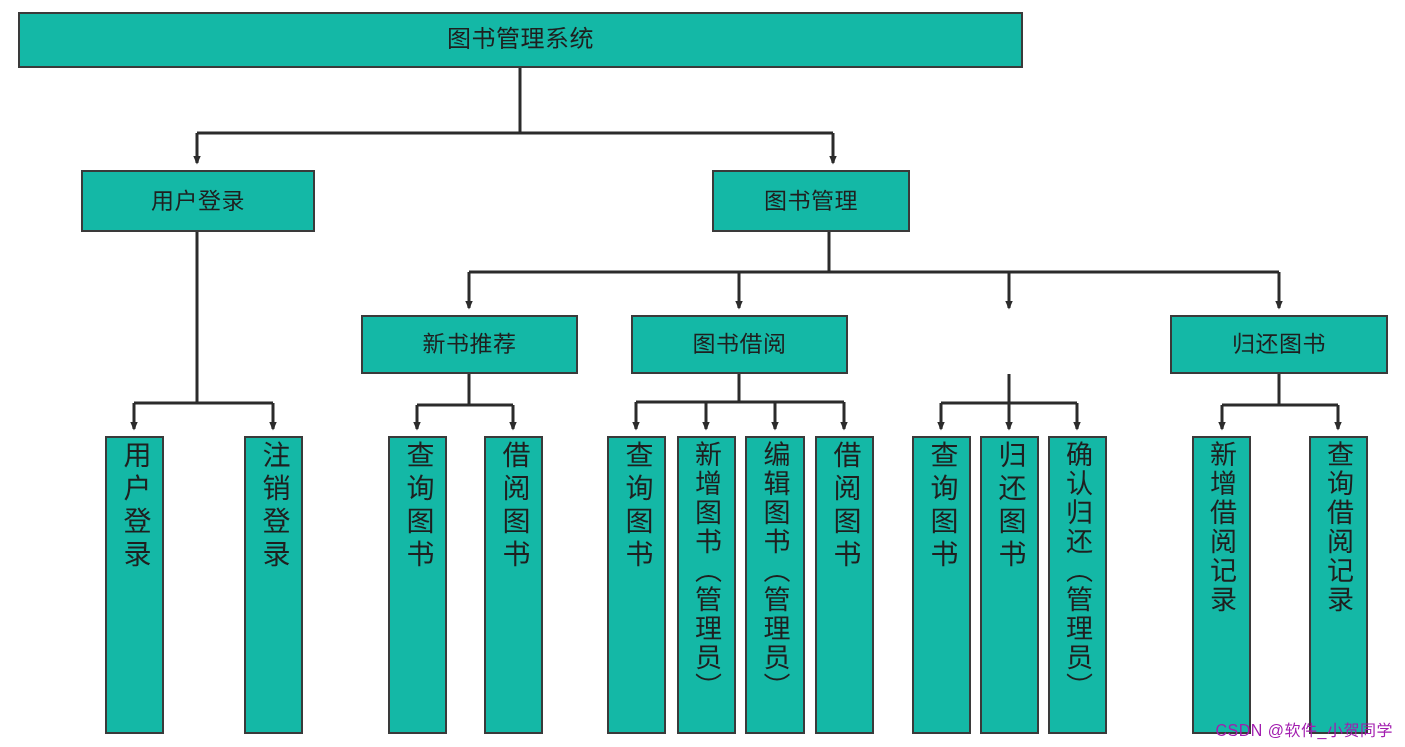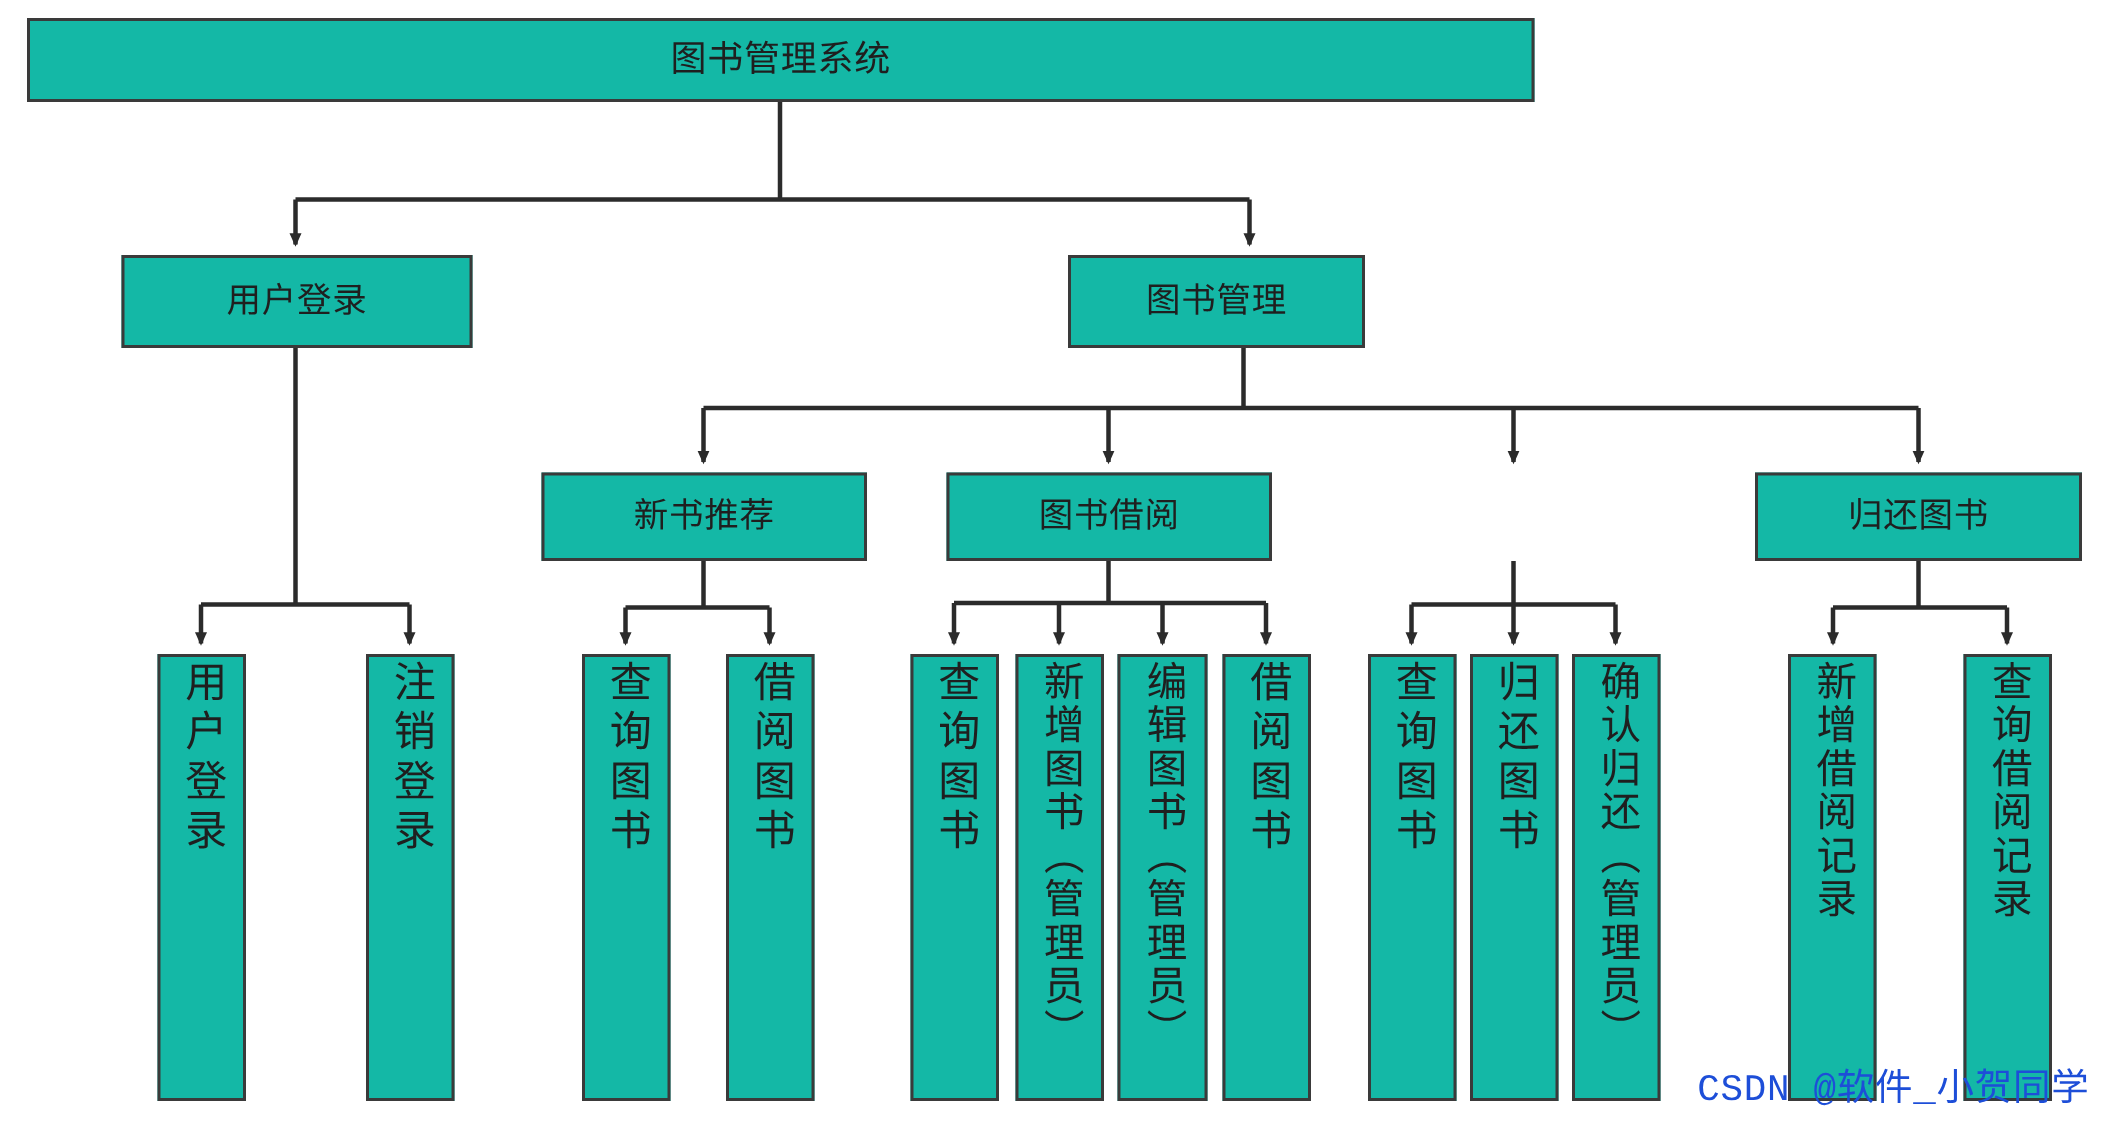--- a/index.html
+++ b/index.html
@@ -67,26 +67,26 @@
     padding-top: 2px;
   }
   .node.vert.tall-text .node-label {
     font-size: 27px;
     letter-spacing: 2px;
   }
   #watermark {
     position: absolute;
     right: 12px;
     bottom: 6px;
-    font-size: 25px;
-    color: #1d4ed8;
+    font-size: 16px;
+    color: #a21caf;
     letter-spacing: 0.5px;
     white-space: nowrap;
     z-index: 5;
-    font-family: Liberation Mono, monospace;
+    font-family: Liberation Sans, sans-serif;
   }
 </style>
 </head>
 <body>
 
 <div id="diagram">
 
   <svg id="edges" viewBox="0 0 1405 747" width="1405" height="747" xmlns="http://www.w3.org/2000/svg">
     <defs>
       <marker id="arrow" markerWidth="10" markerHeight="10" refX="7.5" refY="4" orient="auto" markerUnits="userSpaceOnUse">

